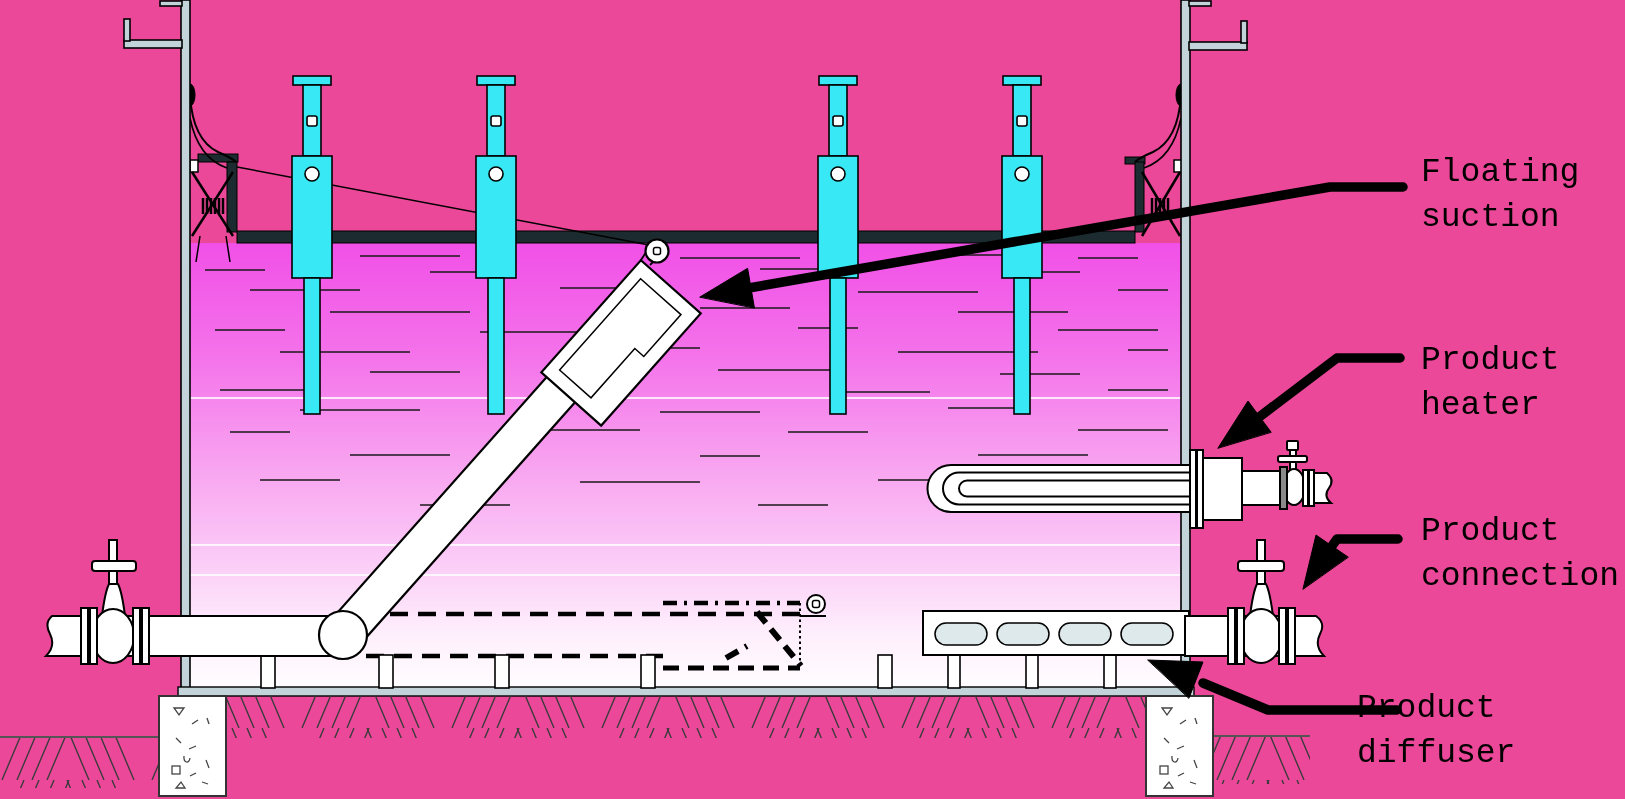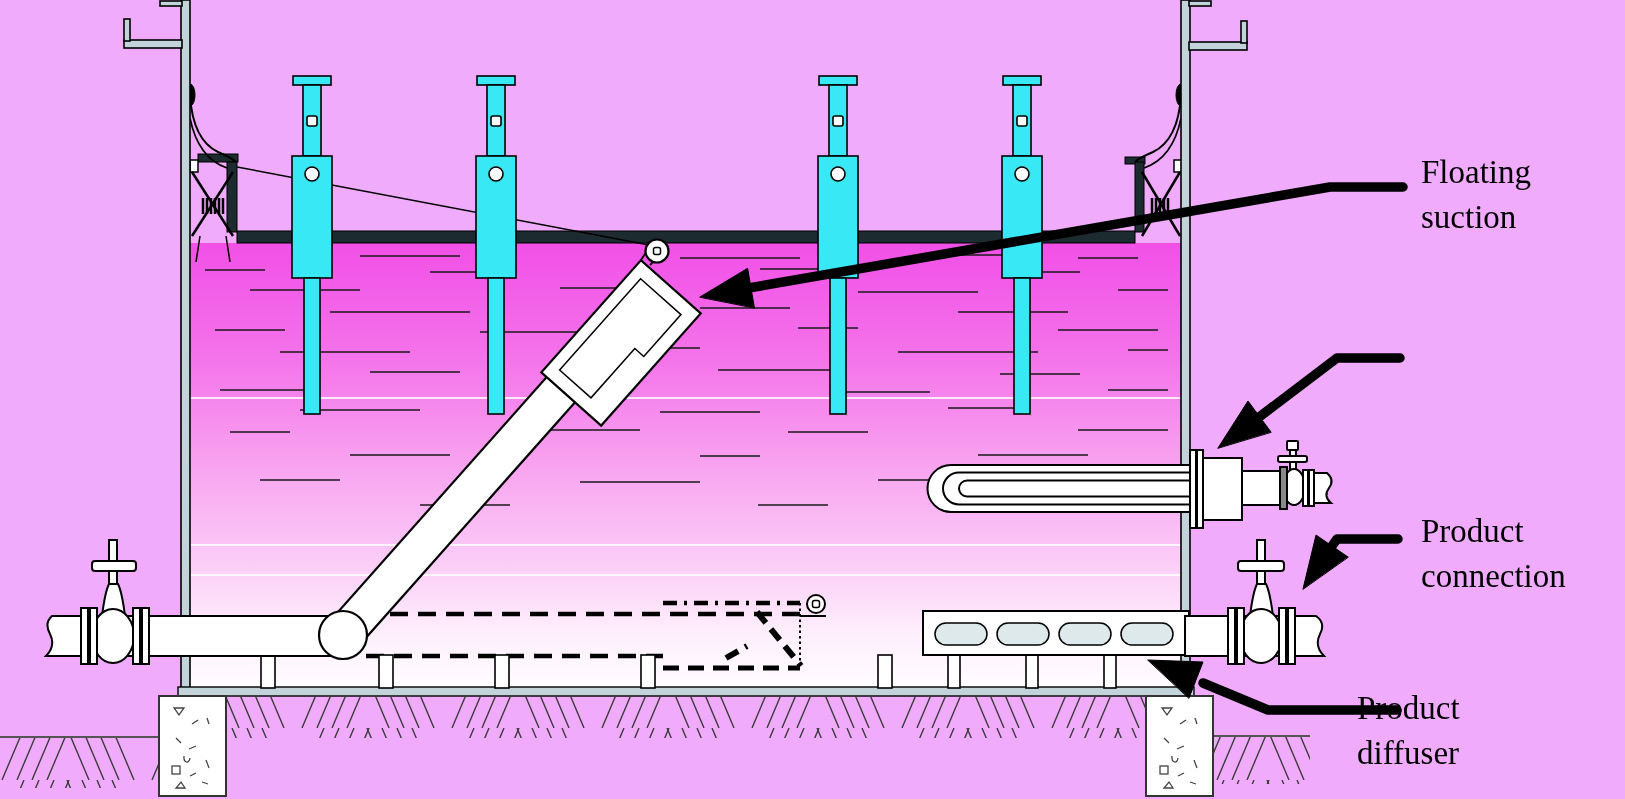--- a/index.html
+++ b/index.html
@@ -1,17 +1,17 @@
 <!DOCTYPE html>
 <html style="--liquid_top: #f150e7; --liquid_mid: #f8a3f0; --liquid_bottom: #fffdff; --support_leg: #38e8f4; --roof_deck: #1c2b2f; --tank_wall: #c2d3da; --diffuser_slot: #dee9eb; --leader_line: #000000; --label_text: #000000;"><head>
 <meta charset="utf-8">
 <style>
   html,body{margin:0;padding:0;background:#fff}
-  .stage{position:relative;width:1625px;height:799px;background:#f0abfc;
-         font-family:Liberation Serif, serif;overflow:hidden}
+  .stage{position:relative;width:1625px;height:799px;background:#ec4899;
+         font-family:Liberation Mono, monospace;overflow:hidden}
   .stage svg{position:absolute;left:0;top:0}
   .label{position:absolute;font-size:33px;line-height:45px;color:var(--label_text,#000)}
   .lbl-floating{left:1421px;top:150px;width:185px}
   .lbl-heater{left:1421px;top:338px;width:185px}
   .lbl-connection{left:1421px;top:509px;width:215px}
   .lbl-diffuser{left:1357px;top:686px;width:185px}
 </style>
 </head>
 <body>
 
@@ -256,15 +256,16 @@
       <polygon stroke-width="1" points="1303,589 1316,535 1348,557"></polygon>
     </g>
     <g>
       <path fill="none" d="M1397,710 L1268,710 L1203,683"></path>
       <polygon stroke-width="1" points="1148,660 1203,662 1189,698"></polygon>
     </g>
   </g>
 </svg>
 
   <div class="label lbl-floating">Floating suction</div>
+  <div class="label lbl-heater">Product heater</div>
   <div class="label lbl-connection">Product connection</div>
   <div class="label lbl-diffuser">Product diffuser</div>
 </div>
 
 </body></html>

